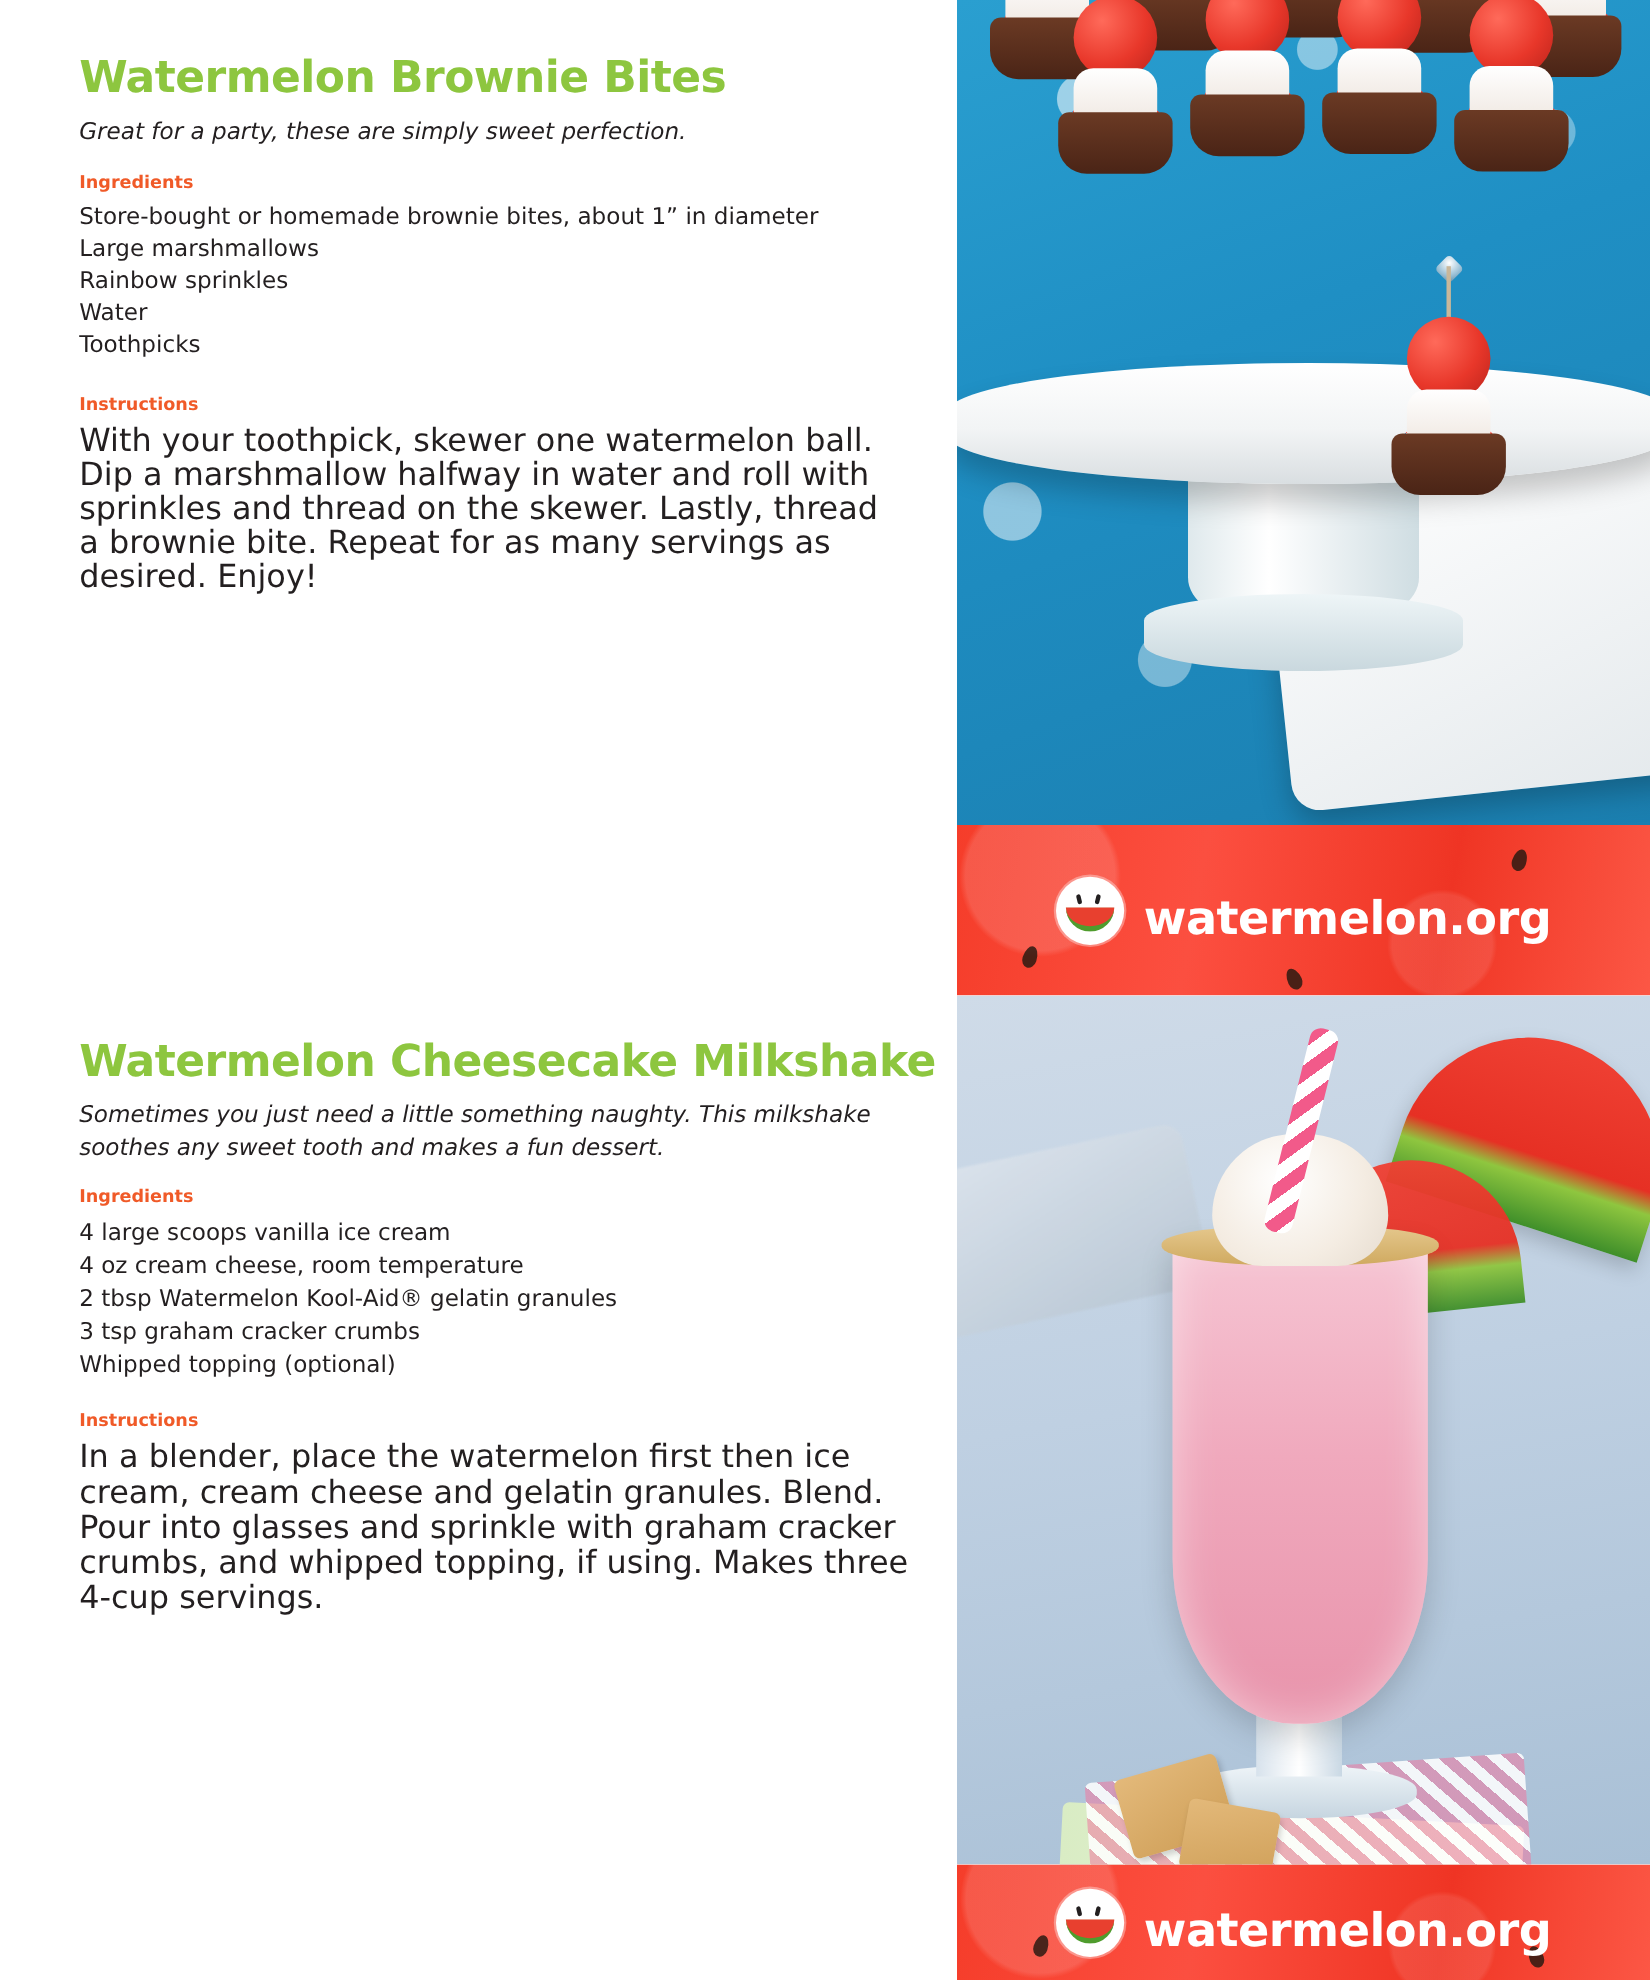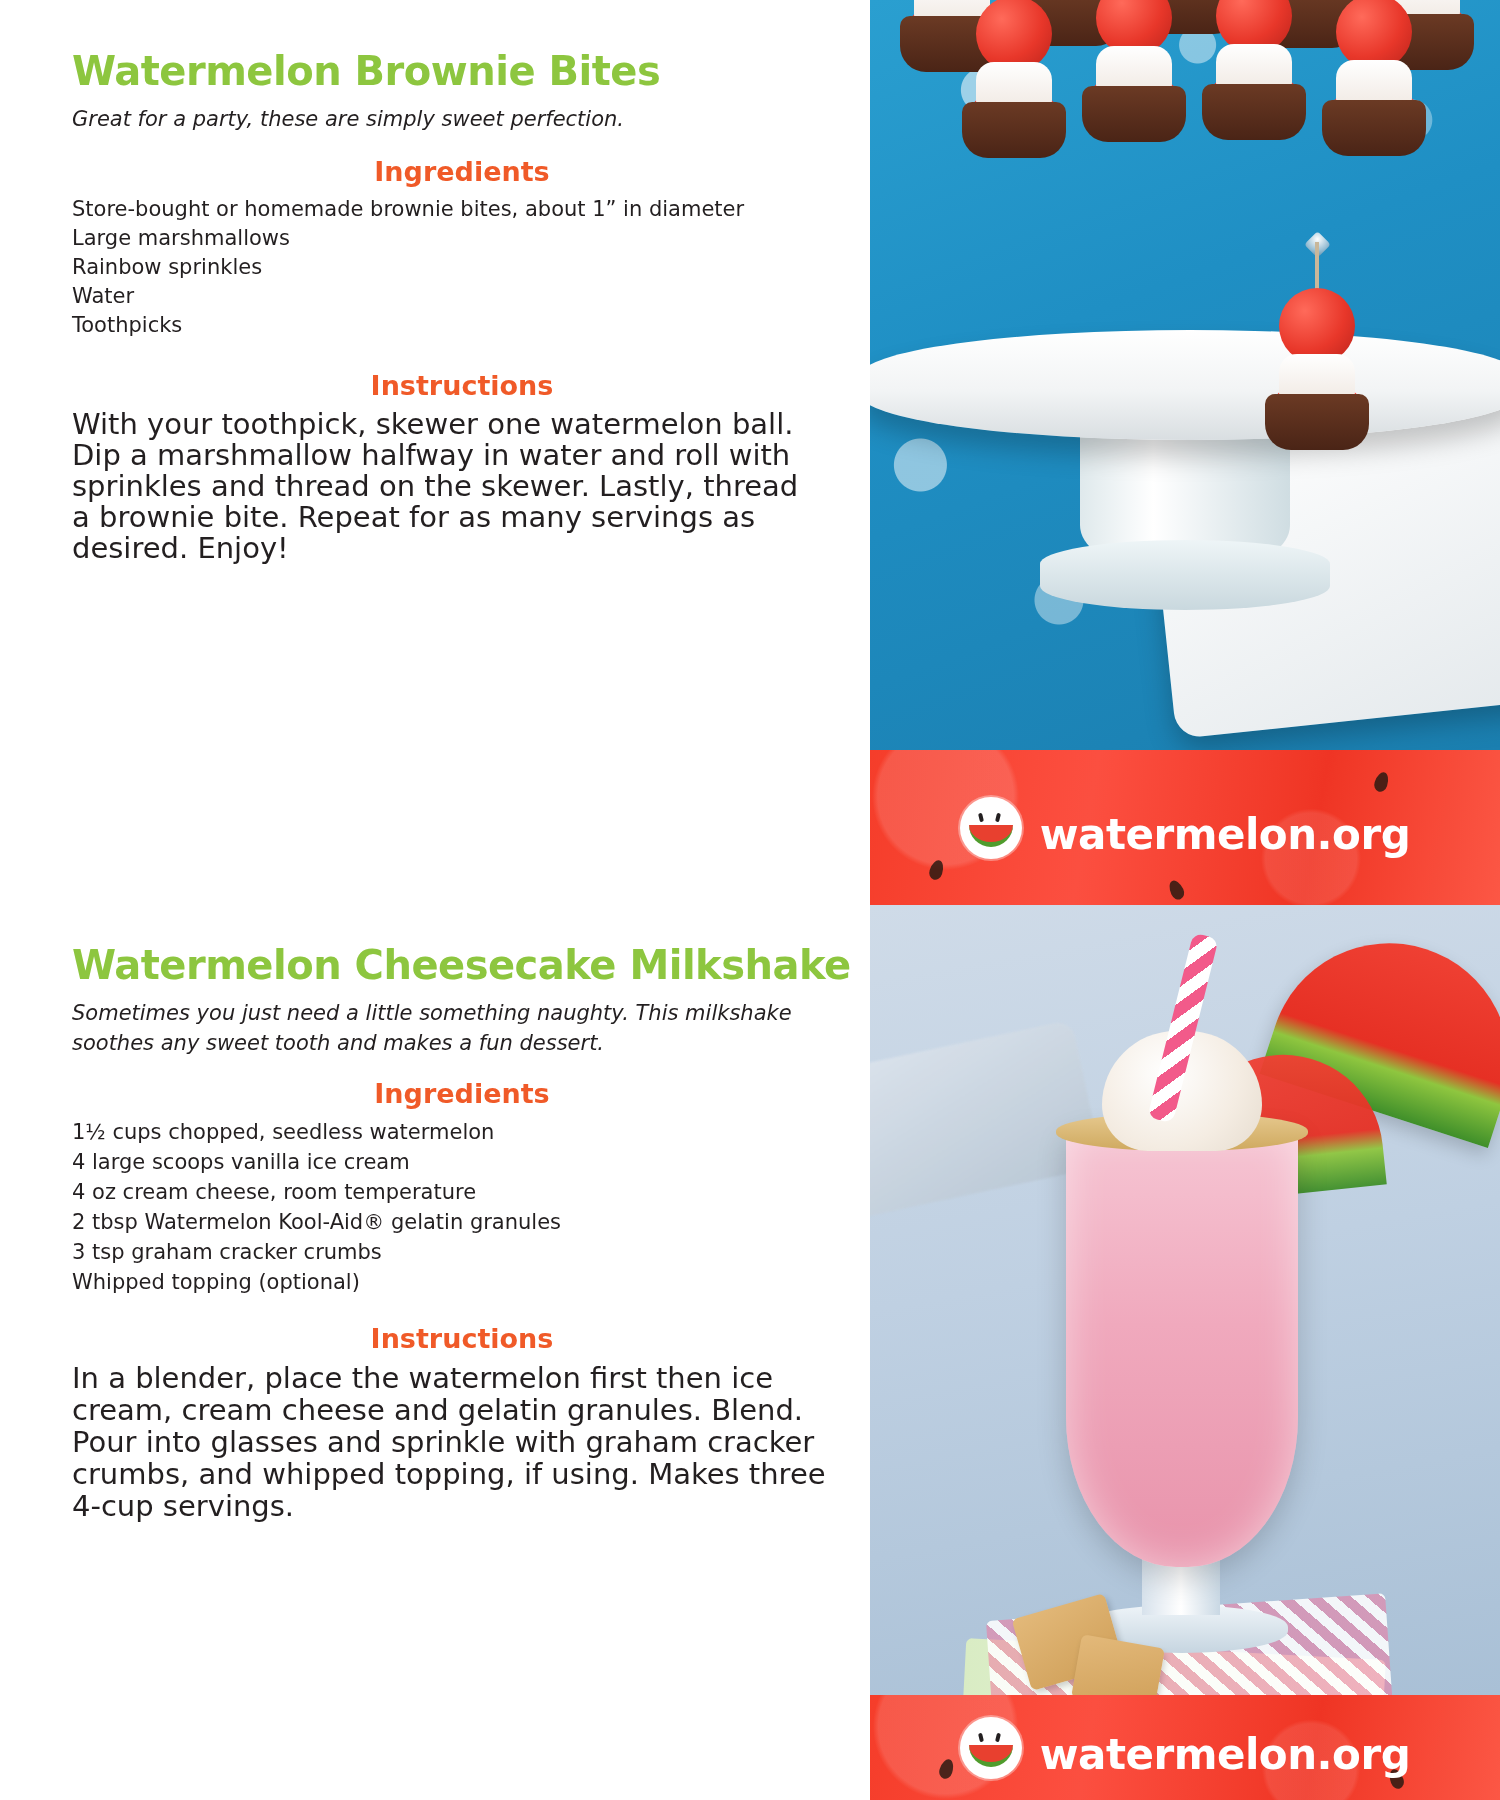--- a/index.html
+++ b/index.html
@@ -51,25 +51,24 @@
   p.recipe-intro {
     font-family: "DejaVu Sans", sans-serif;
     font-style: italic;
     font-size: 21px;
     line-height: 30px;
     color: #231f20;
     margin: 0 0 22px 0;
   }
   h2.section-head {
     font-family: "DejaVu Sans", sans-serif;
-    font-size: 27px;
+    font-size: 16px;
     font-weight: bold;
     color: #f05a28;
     margin: 0 0 8px 0;
-    text-align: center;
   }
   .ingredients-list {
     font-size: 21px;
     line-height: 29px;
     color: #231f20;
     margin: 0 0 30px 0;
   }
   .ingredients-list div { white-space: nowrap; }
   .instructions-text {
     font-size: 29px;
@@ -382,21 +381,20 @@
       <h2 class="section-head">Instructions</h2>
       <p class="instructions-text">With your toothpick, skewer one watermelon ball. Dip a marshmallow halfway in water and roll with sprinkles and thread on the skewer. Lastly, thread a brownie bite. Repeat for as many servings as desired. Enjoy!</p>
     </div>
 
     <div class="recipe recipe-2">
       <h1 class="recipe-title">Watermelon Cheesecake Milkshake</h1>
       <p class="recipe-intro">Sometimes you just need a little something naughty. This milkshake soothes any sweet tooth and makes a fun dessert.</p>
 
       <h2 class="section-head">Ingredients</h2>
       <div class="ingredients-list">
-        <div>1½ cups chopped, seedless watermelon</div>
         <div>4 large scoops vanilla ice cream</div>
         <div>4 oz cream cheese, room temperature</div>
         <div>2 tbsp Watermelon Kool-Aid® gelatin granules</div>
         <div>3 tsp graham cracker crumbs</div>
         <div>Whipped topping (optional)</div>
       </div>
 
       <h2 class="section-head">Instructions</h2>
       <p class="instructions-text">In a blender, place the watermelon first then ice cream, cream cheese and gelatin granules. Blend. Pour into glasses and sprinkle with graham cracker crumbs, and whipped topping, if using. Makes three 4-cup servings.</p>
     </div>

